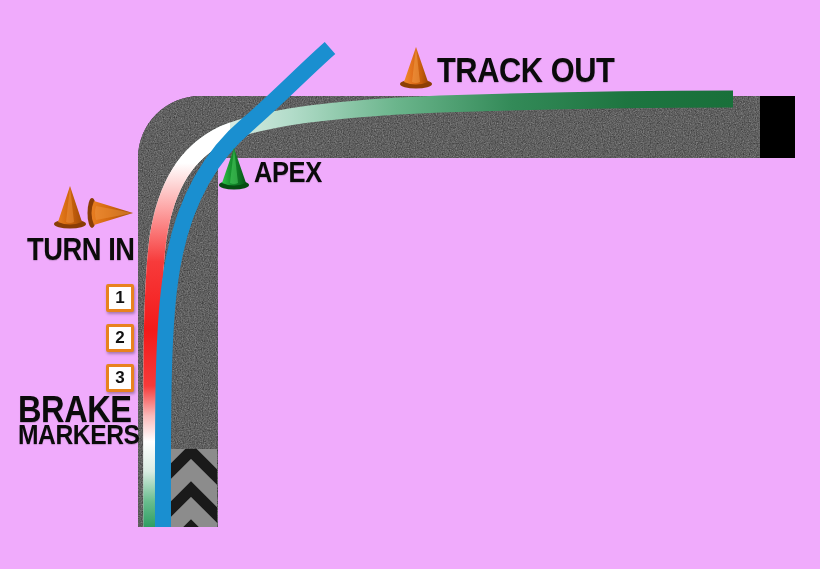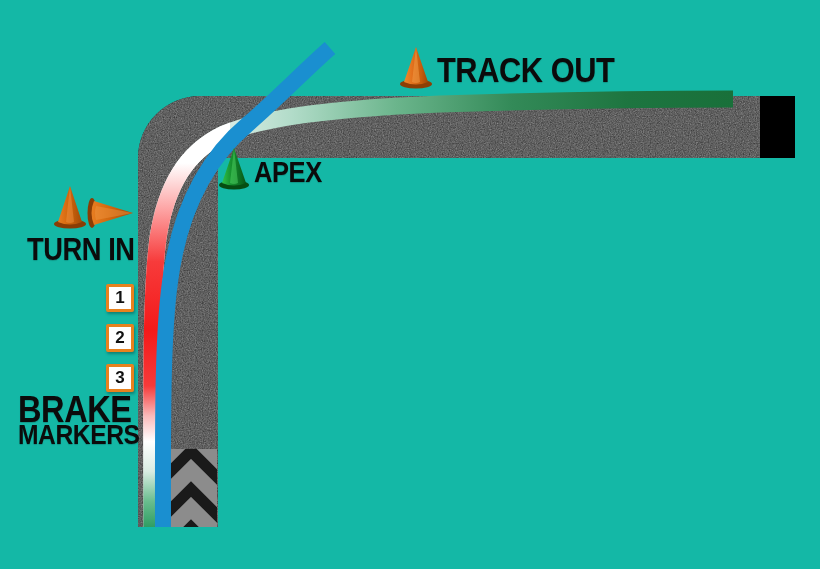--- a/index.html
+++ b/index.html
@@ -12,21 +12,21 @@
     height: 569px;
     background: #f4f4f4;
     font-family: "Liberation Sans", sans-serif;
     overflow: hidden;
     position: relative;
   }
   #stage {
     position: relative;
     width: 820px;
     height: 569px;
-    background: #14b8a6;
+    background: #f0abfc;
   }
   #scene {
     position: absolute;
     left: 0;
     top: 0;
     width: 820px;
     height: 569px;
     display: block;
   }
   .label {

